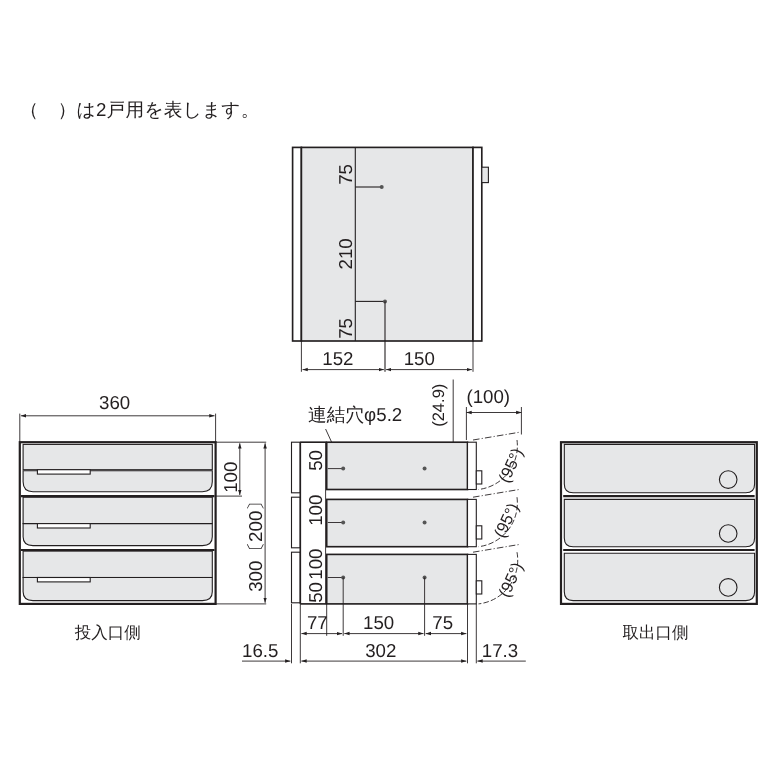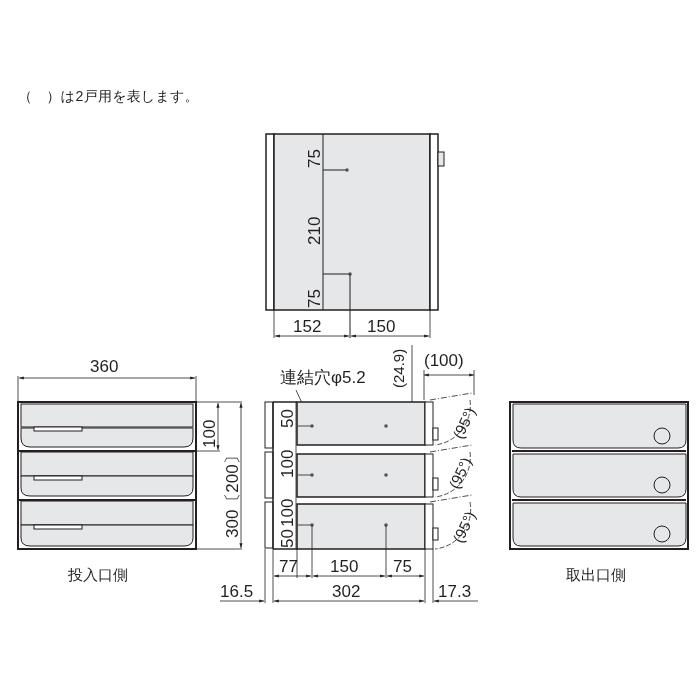--- a/index.html
+++ b/index.html
@@ -1,18 +1,18 @@
 <!DOCTYPE html>
 <html><head>
 <meta charset="utf-8">
 <style>
   html, body { margin:0; padding:0; background:#ffffff; }
   body { width:700px; height:700px; position:relative; overflow:hidden;
          font-family:"Liberation Sans", "DejaVu Sans", sans-serif; color:#231f20; }
-  .note { position:absolute; left:18px; top:88px; font-size:14px; font-family:Liberation Mono, monospace; letter-spacing:0.2px; }
+  .note { position:absolute; left:18px; top:88px; font-size:17px; font-family:Liberation Sans, sans-serif; letter-spacing:0.2px; }
   svg { position:absolute; left:0; top:0; }
   .dim { font-family:"Liberation Sans", sans-serif; font-size:17px; fill:#231f20; }
   .dim-sm { font-family:"Liberation Sans", sans-serif; font-size:15px; fill:#231f20; }
   .cap { font-family:"DejaVu Sans", sans-serif; font-size:15px; fill:#231f20; }
 </style>
 </head>
 <body>
 
 <div class="note">（　）は2戸用を表します。</div>
 

